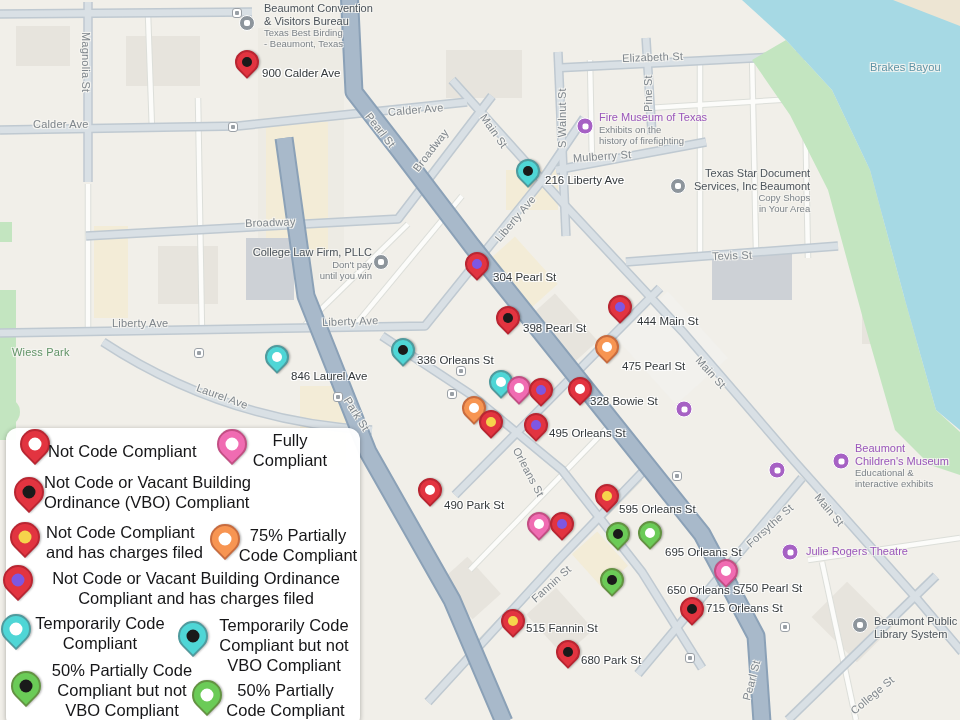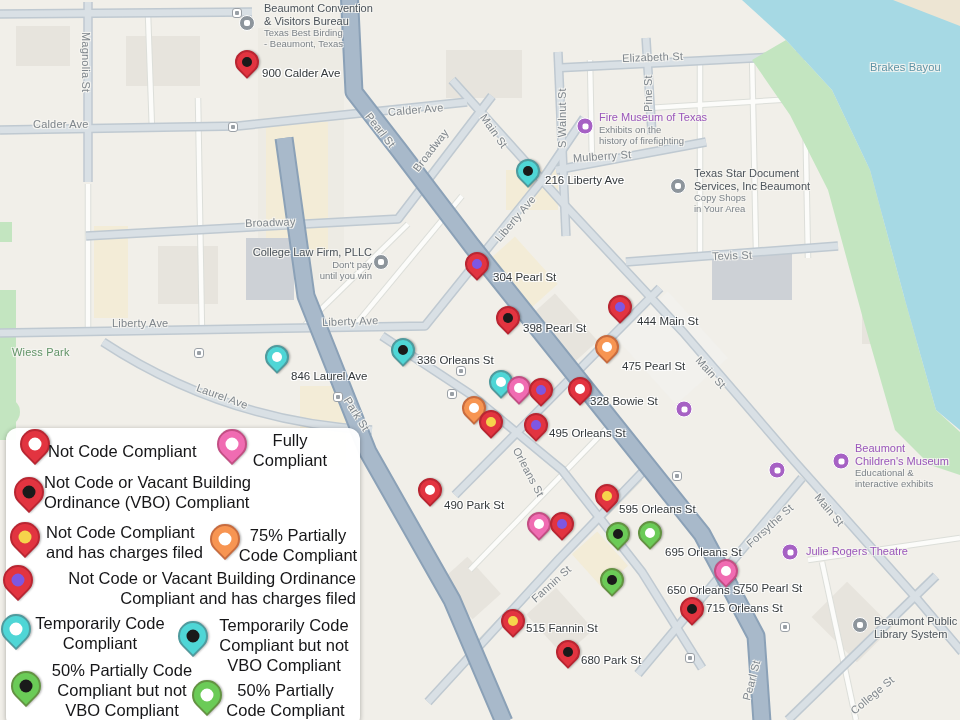--- a/index.html
+++ b/index.html
@@ -192,21 +192,21 @@
 &amp; Visitors Bureau</div><div class="s">Texas Best Birding
 - Beaumont, Texas</div></div>
       <div class="poi-icon purple" style="left: 585px; top: 126px;">
         <span class="g"></span>
       </div>
       <div class="poi-text purple" style="left: 599px; top: 111px;"><div class="t">Fire Museum of Texas</div><div class="s">Exhibits on the
 history of firefighting</div></div>
       <div class="poi-icon gray" style="left: 678px; top: 186px;">
         <span class="g"></span>
       </div>
-      <div class="poi-text gray" style="left: 694px; top: 167px;"><div class="t">Texas Star Document
+      <div class="poi-text gray" style="left: 694px; top: 167px; text-align: right;"><div class="t">Texas Star Document
 Services, Inc Beaumont</div><div class="s">Copy Shops
 in Your Area</div></div>
       <div class="poi-icon gray" style="left: 381px; top: 262px;">
         <span class="g"></span>
       </div>
       <div class="poi-text gray r" style="left: 372px; top: 246px;"><div class="t">College Law Firm, PLLC</div><div class="s">Don't pay
 until you win</div></div>
       <div class="poi-icon purple" style="left: 684px; top: 409px;">
         <span class="g"></span>
       </div>
@@ -279,21 +279,21 @@
       <div class="legend-text" style="left: 42px; top: 13px; width: 175px; text-align: left;">Not Code Compliant</div>
       <div class="pin pin--lg" style="left: 211px; top: 1px; --body: #f06cb2; --dot: #ffffff;"></div>
       <div class="legend-text" style="left: 234px; top: 2px; width: 100px; text-align: center;">Fully Compliant</div>
       <div class="pin pin--lg" style="left: 8px; top: 49px; --body: #e23440; --dot: #1a1a1a;"></div>
       <div class="legend-text" style="left: 38px; top: 44px; width: 240px; text-align: left;">Not Code or Vacant Building Ordinance (VBO) Compliant</div>
       <div class="pin pin--lg" style="left: 4px; top: 94px; --body: #e23440; --dot: #f6d44c;"></div>
       <div class="legend-text" style="left: 40px; top: 94px; width: 170px; text-align: left;">Not Code Compliant and has charges filed</div>
       <div class="pin pin--lg" style="left: 204px; top: 96px; --body: #f79552; --dot: #ffffff;"></div>
       <div class="legend-text" style="left: 227px; top: 97px; width: 130px; text-align: center;">75% Partially Code Compliant</div>
       <div class="pin pin--lg" style="left: -3px; top: 137px; --body: #e23440; --dot: #7e57e2;"></div>
-      <div class="legend-text" style="left: 30px; top: 140px; width: 320px; text-align: right;">Not Code or Vacant Building Ordinance Compliant and has charges filed</div>
+      <div class="legend-text" style="left: 30px; top: 140px; width: 320px; text-align: center;">Not Code or Vacant Building Ordinance Compliant and has charges filed</div>
       <div class="pin pin--lg" style="left: -5px; top: 186px; --body: #4fd6d6; --dot: #ffffff;"></div>
       <div class="legend-text" style="left: 24px; top: 185px; width: 140px; text-align: center;">Temporarily Code Compliant</div>
       <div class="pin pin--lg" style="left: 172px; top: 193px; --body: #4fd6d6; --dot: #1a1a1a;"></div>
       <div class="legend-text" style="left: 199px; top: 187px; width: 158px; text-align: center;">Temporarily Code Compliant but not VBO Compliant</div>
       <div class="pin pin--lg" style="left: 5px; top: 243px; --body: #6bcb57; --dot: #1a1a1a;"></div>
       <div class="legend-text" style="left: 36px; top: 232px; width: 160px; text-align: center;">50% Partially Code Compliant but not VBO Compliant</div>
       <div class="pin pin--lg" style="left: 186px; top: 252px; --body: #6bcb57; --dot: #ffffff;"></div>
       <div class="legend-text" style="left: 212px; top: 252px; width: 135px; text-align: center;">50% Partially Code Compliant</div>
     </div>
 </div>

